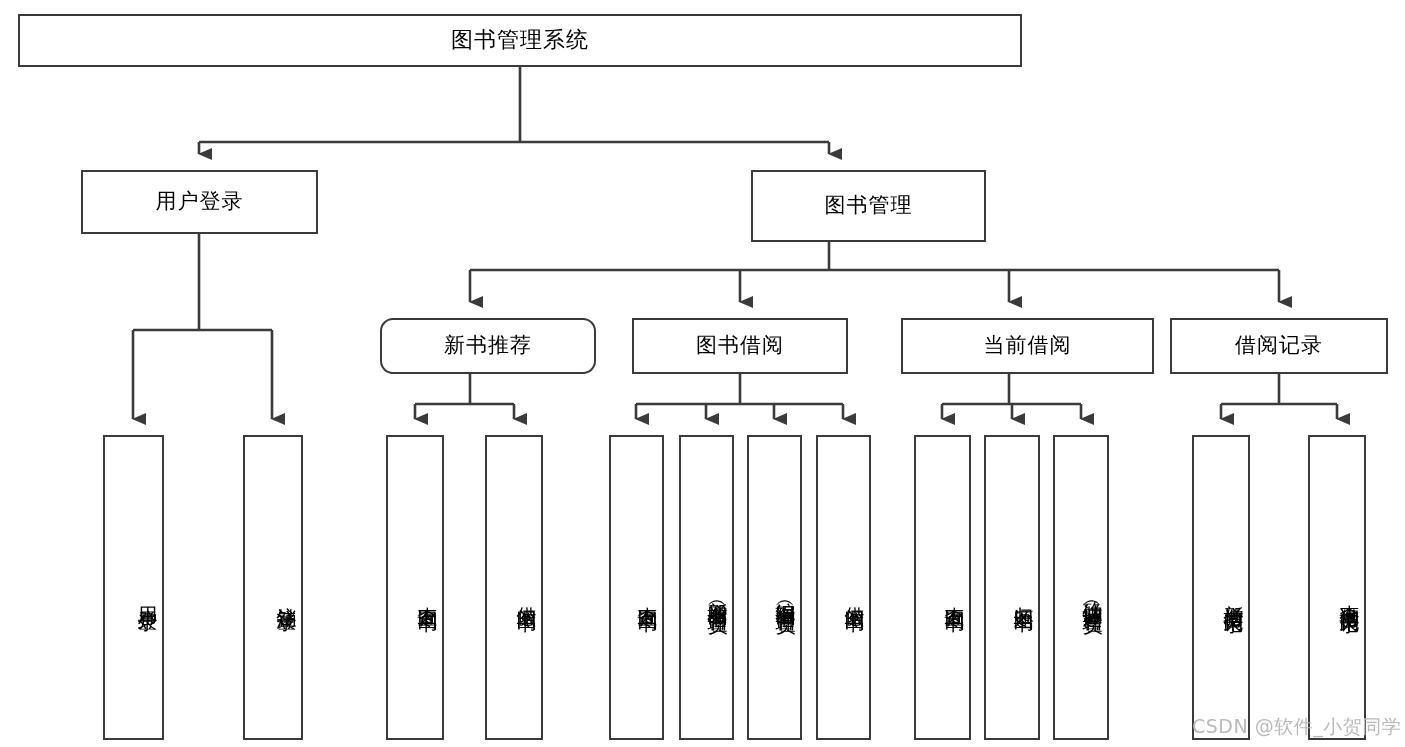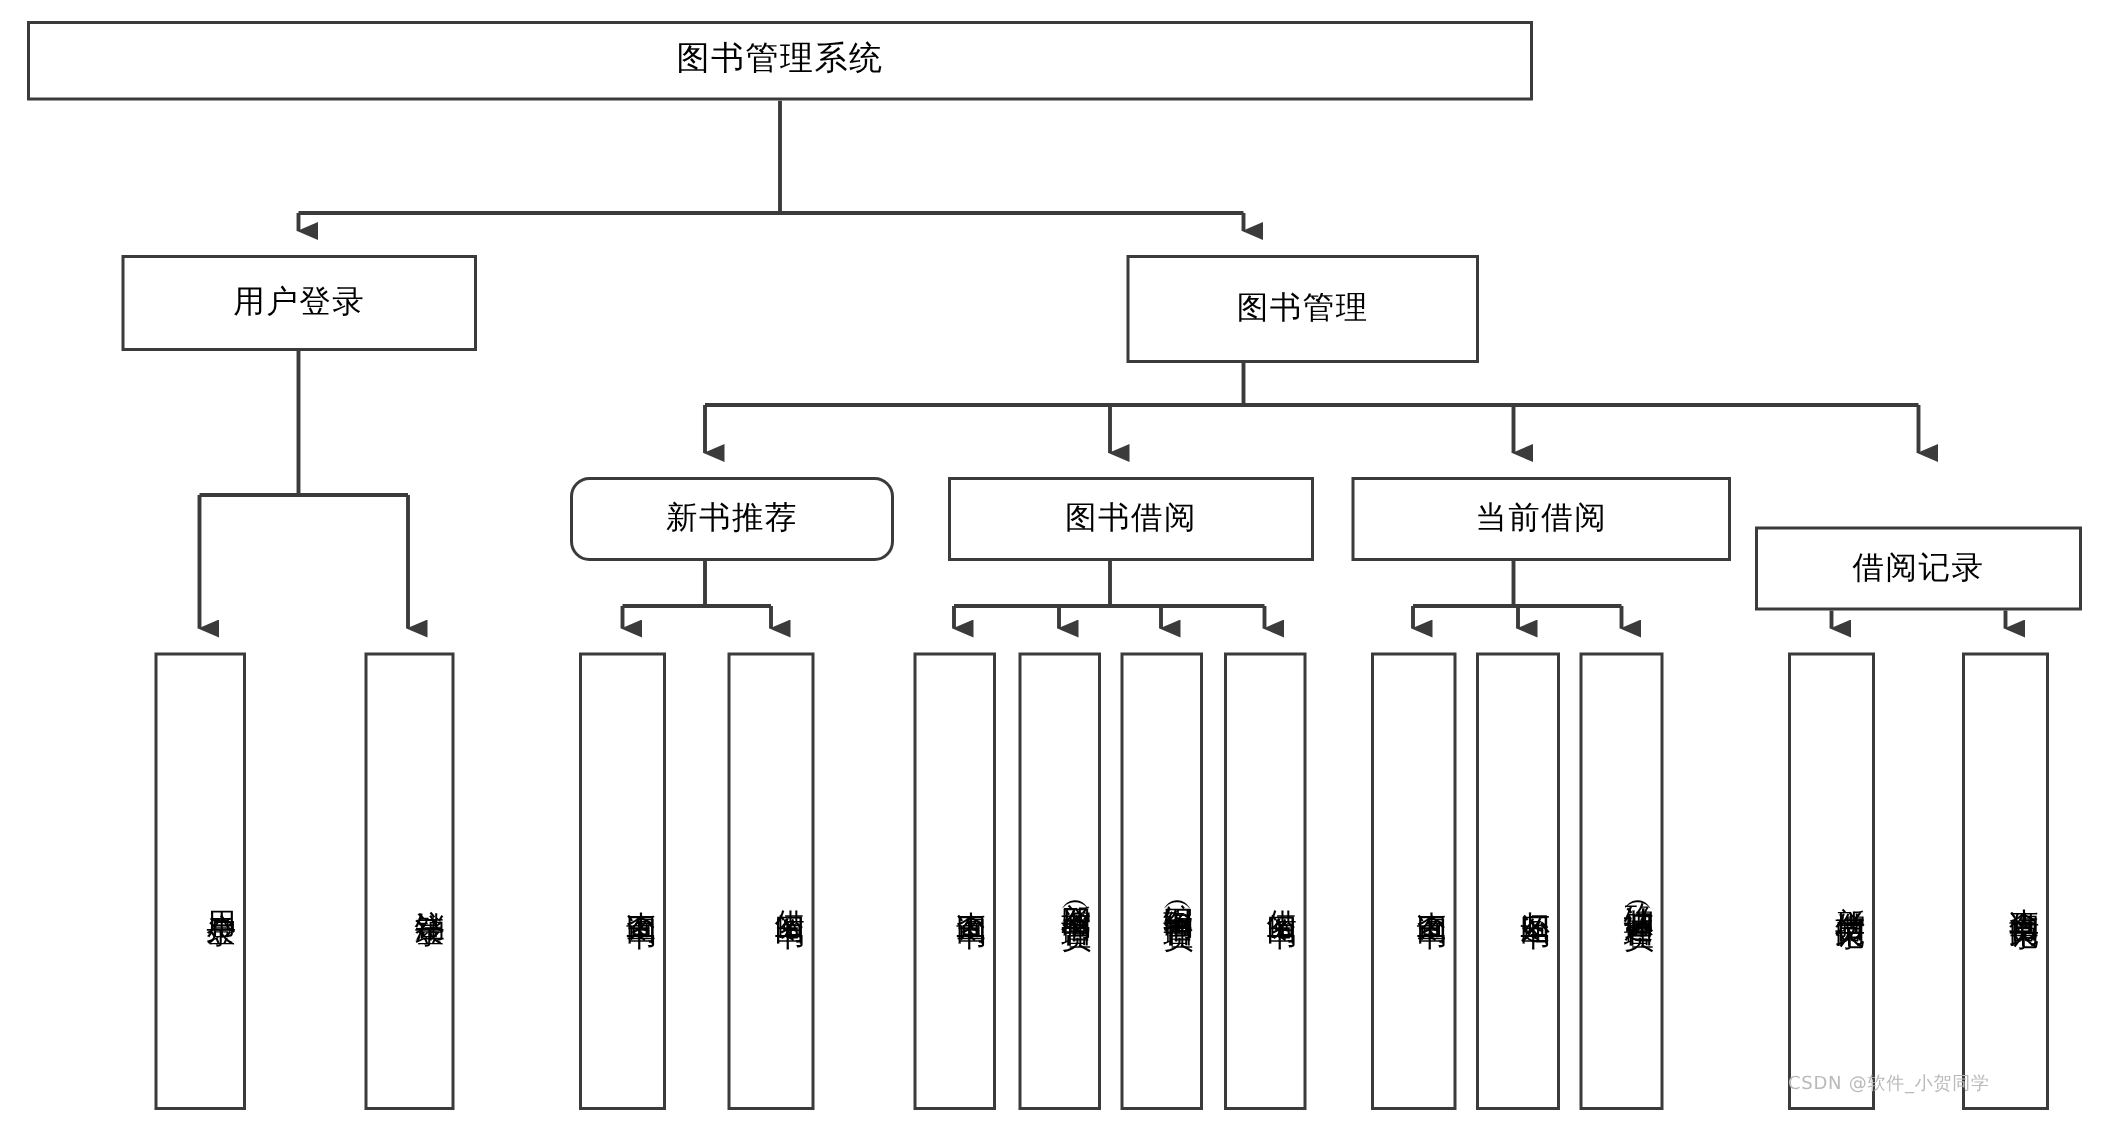--- a/index.html
+++ b/index.html
@@ -56,21 +56,21 @@
   .node.v .vlabel {
     writing-mode: vertical-rl;
     text-orientation: upright;
     white-space: nowrap;
     display: block;
   }
   .watermark {
     position: absolute;
     left: 1192px;
     top: 714px;
-    font-size: 12px;
+    font-size: 19px;
     color: #b9b9b9;
     letter-spacing: 0.5px;
     z-index: 3;
     white-space: nowrap;
     text-align: right;
   }
 </style>
 </head>
 <body>
 
@@ -134,27 +134,27 @@
   <div class="node h" style="left: 81px; top: 170px; width: 237px; height: 64px;">
     <span>用户登录</span>
   </div>
   <div class="node h" style="left: 751px; top: 170px; width: 235px; height: 72px;">
     <span>图书管理</span>
   </div>
 
   <div class="node h" style="left: 380px; top: 318px; width: 216px; height: 56px; border-radius: 13px;">
     <span>新书推荐</span>
   </div>
-  <div class="node h" style="left: 632px; top: 318px; width: 244px; height: 56px;">
+  <div class="node h" style="left: 632px; top: 318px; width: 216px; height: 56px;">
     <span>图书借阅</span>
   </div>
   <div class="node h" style="left: 901px; top: 318px; width: 253px; height: 56px;">
     <span>当前借阅</span>
   </div>
-  <div class="node h" style="left: 1170px; top: 318px; width: 218px; height: 56px; margin-top: 33px;">
+  <div class="node h" style="left: 1170px; top: 318px; width: 218px; height: 56px;">
     <span>借阅记录</span>
   </div>
 
   <div class="node v" style="left: 103px; top: 435px; width: 61px; height: 305px;">
     <span class="vlabel">用户登录</span>
   </div>
   <div class="node v" style="left: 243px; top: 435px; width: 60px; height: 305px;">
     <span class="vlabel">注销登录</span>
   </div>
   <div class="node v" style="left: 386px; top: 435px; width: 58px; height: 305px;">

